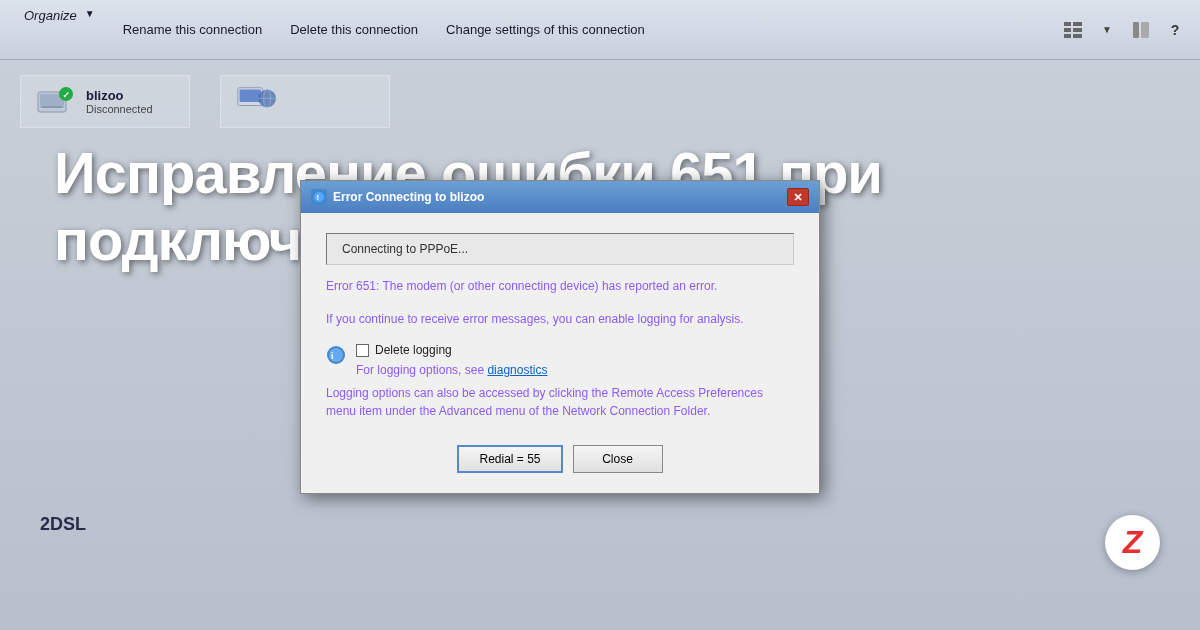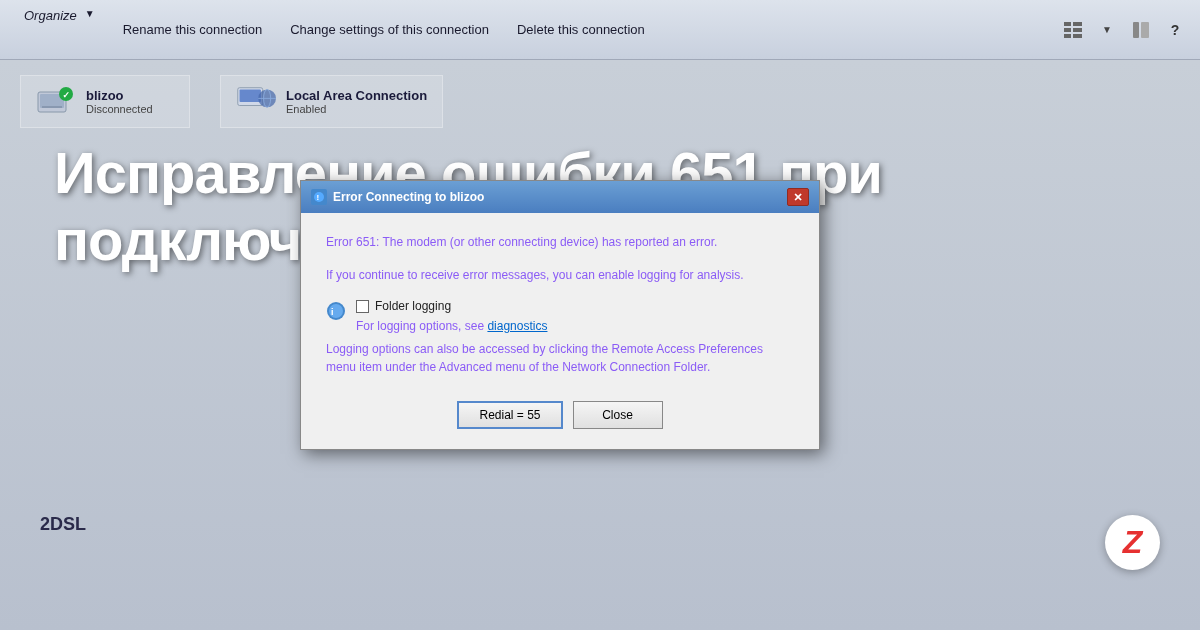--- a/index.html
+++ b/index.html
@@ -320,24 +320,24 @@
 
 <div class="toolbar">
   <button class="toolbar-btn organize-btn">
     <span>Organize</span>
     <span style="margin-left:4px; font-size:10px;">▼</span>
   </button>
   <button class="toolbar-btn">
     <span>Rename this connection</span>
   </button>
   <button class="toolbar-btn">
-    <span>Change settings of this connection</span>
+    <span>Delete this connection</span>
   </button>
   <button class="toolbar-btn">
-    <span>Delete this connection</span>
+    <span>Change settings of this connection</span>
   </button>
 
   <div class="toolbar-right">
     <div class="toolbar-icon-btn">
       <svg width="18" height="16" viewBox="0 0 18 16">
         <rect x="0" y="0" width="7" height="4" fill="#666"></rect>
         <rect x="9" y="0" width="9" height="4" fill="#666"></rect>
         <rect x="0" y="6" width="7" height="4" fill="#666"></rect>
         <rect x="9" y="6" width="9" height="4" fill="#666"></rect>
         <rect x="0" y="12" width="7" height="4" fill="#666"></rect>
@@ -381,24 +381,20 @@
         <svg viewBox="0 0 45 35" xmlns="http://www.w3.org/2000/svg">
 
           <rect x="2" y="2" width="28" height="20" rx="2" fill="#d0d8e8" stroke="#8898aa" stroke-width="1"></rect>
           <rect x="4" y="4" width="24" height="14" rx="1" fill="#6688cc"></rect>
 
           <circle cx="35" cy="14" r="10" fill="#4466aa" opacity="0.7"></circle>
           <ellipse cx="35" cy="14" rx="4" ry="10" fill="none" stroke="#88aadd" stroke-width="1"></ellipse>
           <line x1="25" y1="14" x2="45" y2="14" stroke="#88aadd" stroke-width="1"></line>
         </svg>
       </div>
-      <div class="conn-text">
-        <h4>Local Area Connection</h4>
-        <p>Enabled</p>
-      </div>
     </div>
   </div>
 
   <div class="overlay-text">
     <h1>
       <span>Исправление ошибки 651 при</span><br>
       <span>подключении к интернету</span>
     </h1>
   </div>
 
@@ -418,41 +414,44 @@
             <text x="3.5" y="9" font-size="8" fill="white" font-weight="bold">!</text>
           </svg>
         </div>
         <span class="dialog-title-text">Error Connecting to blizoo</span>
       </div>
       <div class="dialog-close-btn">✕</div>
     </div>
 
     <div class="dialog-body">
 
+      <div class="pppoe-section">
+        <span>Connecting to PPPoE...</span>
+      </div>
 
       <div class="dialog-section">
         <p class="dialog-text">Error 651: The modem (or other connecting device) has reported an error.</p>
       </div>
 
       <div class="dialog-section">
         <p class="dialog-text">If you continue to receive error messages, you can enable logging for analysis.</p>
       </div>
 
       <div class="dialog-section enable-logging-row">
         <div class="enable-logging-icon">
           <svg width="20" height="20" viewBox="0 0 20 20">
             <circle cx="10" cy="10" r="9" fill="#4488cc"></circle>
             <circle cx="10" cy="10" r="7" fill="#66aaee"></circle>
             <text x="5" y="14" font-size="9" fill="white" font-weight="bold">i</text>
           </svg>
         </div>
         <div class="enable-logging-content">
           <div class="checkbox-row">
             <div class="checkbox-box"></div>
-            <span class="checkbox-label">Folder logging</span>
+            <span class="checkbox-label">Delete logging</span>
           </div>
           <div>
             <span class="dialog-text">For logging options, see </span><span class="diagnostics-link">diagnostics</span>
           </div>
         </div>
       </div>
 
       <div class="dialog-section">
         <p class="dialog-text">Logging options can also be accessed by clicking the Remote Access Preferences menu item under the Advanced menu of the Network Connection Folder.</p>
       </div>

